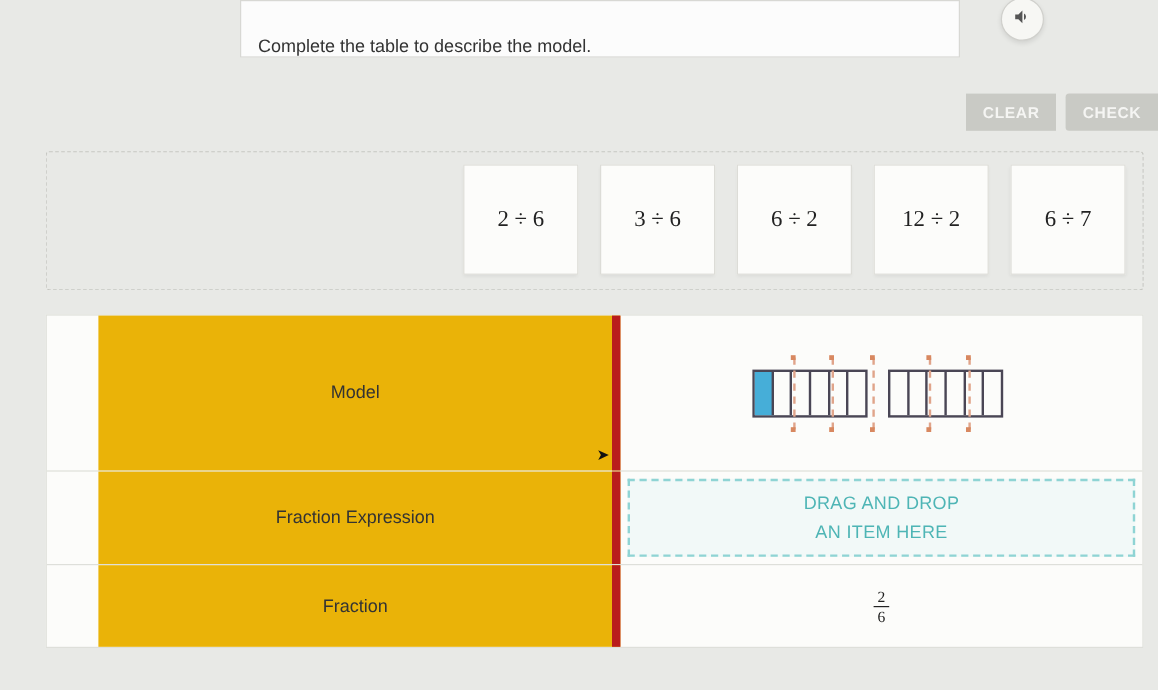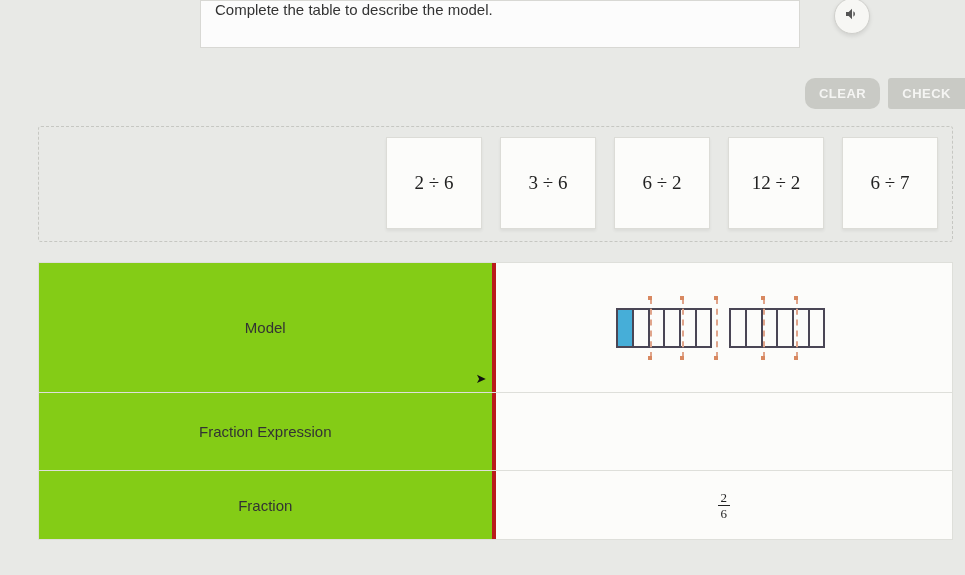--- a/index.html
+++ b/index.html
@@ -14,21 +14,21 @@
     
     .instruction-bar {
       position: absolute;
       top: 0;
       left: 200px;
       width: 600px;
       height: 48px;
       background: #fcfcfc;
       border: 1px solid #d8d8d4;
       display: flex;
-      align-items: flex-start;
+      align-items: flex-end;
       padding: 0 14px;
       font-size: 15px;
       color: #333;
     }
 
     .audio-btn {
       position: absolute;
       top: -2px;
       left: 834px;
       width: 36px;
@@ -51,21 +51,21 @@
       display: flex;
       gap: 8px;
     }
     .action-btn {
       padding: 8px 14px;
       background: #c9cac5;
       color: #f5f5f3;
       font-weight: bold;
       font-size: 13px;
       border: none;
-      border-radius: 10px;
+      border-radius: 0;
       cursor: pointer;
       letter-spacing: 0.5px;
     }
     .action-btn.check { border-radius: 3px 0 0 3px; }
 
     .tile-tray {
       position: absolute;
       top: 126px;
       left: 38px;
       right: 12px;
@@ -100,27 +100,28 @@
       background: #fcfcfa;
       border: 1px solid #dedfda;
     }
     .answer-row {
       display: flex;
       border-bottom: 1px solid #dedfda;
     }
     .answer-row:last-child { border-bottom: none; }
     .cell-label {
       width: 50%;
-      background: #84cc16;
+      background: #eab308;
       display: flex;
       align-items: center;
       justify-content: center;
       font-size: 15px;
       color: #333;
-      border-right: 4px solid #b91c1c;
+      border-right: 7px solid #b91c1c;
+      margin-left: 43px;
     }
     .cell-value {
       width: 50%;
       display: flex;
       align-items: center;
       justify-content: center;
       font-size: 15px;
       color: #333;
       position: relative;
     }
@@ -264,20 +265,26 @@
         <div class="tick" style="top:50px;left:98px"></div>
         <div class="tick" style="top:50px;left:145px"></div>
         <div class="tick" style="top:50px;left:178px"></div>
       </div>
       <span class="cursor-arrow" style="left:-20px; top:108px;">➤</span>
     </div>
   </div>
 
   <div class="answer-row row-division">
     <div class="cell-label">Fraction Expression</div>
+    <div class="cell-value">
+      <div class="drop-zone">
+        <div>DRAG AND DROP</div>
+        <div>AN ITEM HERE</div>
+      </div>
+    </div>
   </div>
 
   <div class="answer-row row-fraction">
     <div class="cell-label">Fraction</div>
     <div class="cell-value">
       <span class="fraction">
         <span class="num">2</span>
         <span class="den">6</span>
       </span>
     </div>

